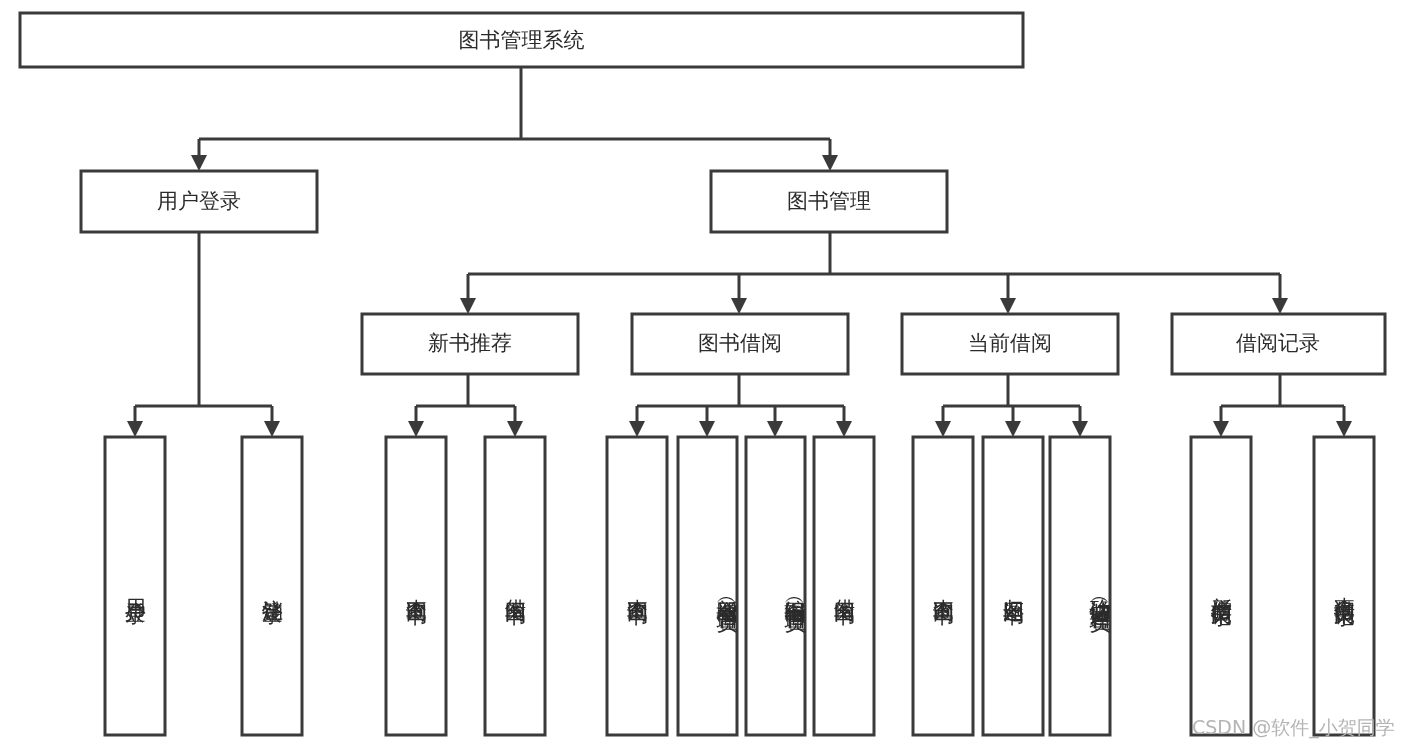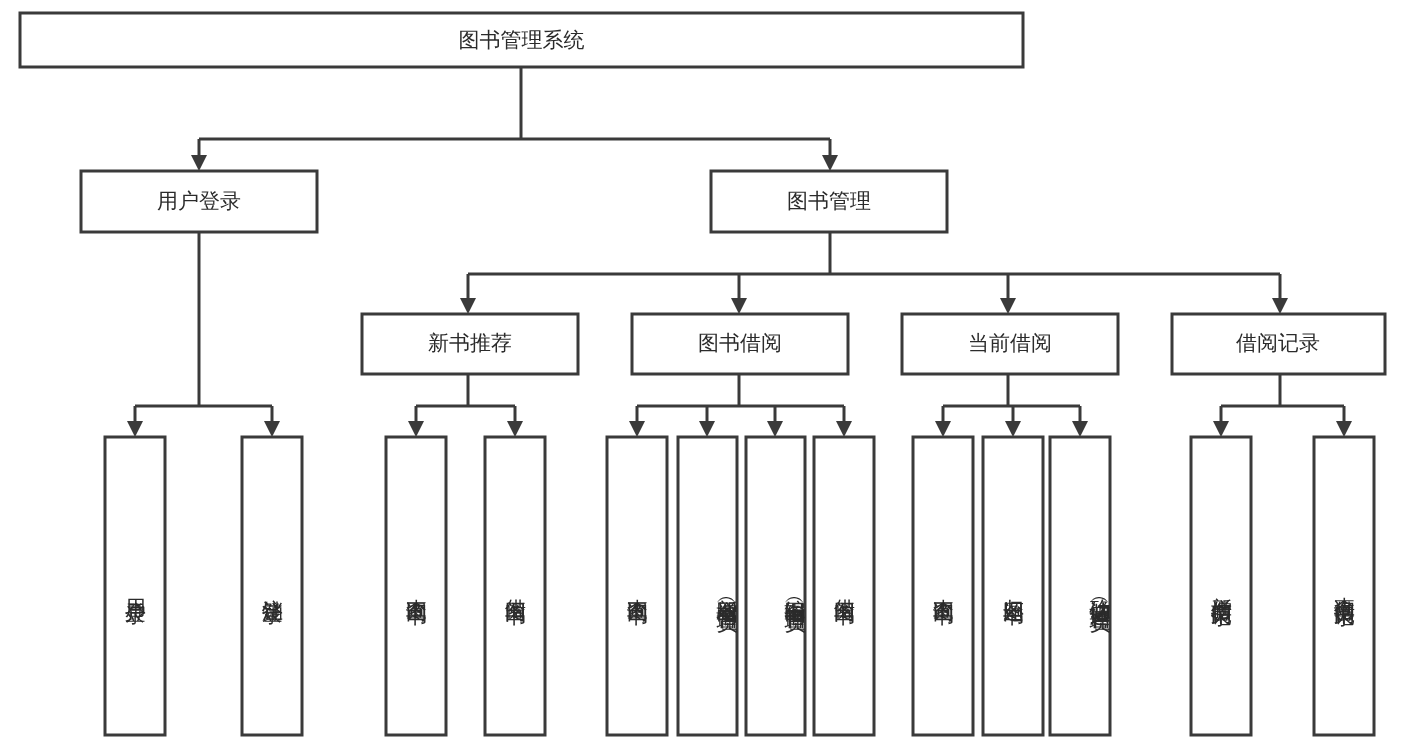--- a/index.html
+++ b/index.html
@@ -210,14 +210,15 @@
   <div class="node-label-v" style="left:607px; top:437px; width:60px; height:298px;">查询图书</div>
   <div class="node-label-v" style="left:678px; top:437px; width:59px; height:298px; align-items:flex-start; padding-top:10px; box-sizing:border-box;">新增图书（管理员）</div>
   <div class="node-label-v" style="left:746px; top:437px; width:59px; height:298px; align-items:flex-start; padding-top:10px; box-sizing:border-box;">编辑图书（管理员）</div>
   <div class="node-label-v" style="left:814px; top:437px; width:60px; height:298px;">借阅图书</div>
   <div class="node-label-v" style="left:913px; top:437px; width:60px; height:298px;">查询图书</div>
   <div class="node-label-v" style="left:983px; top:437px; width:60px; height:298px;">归还图书</div>
   <div class="node-label-v" style="left:1050px; top:437px; width:60px; height:298px; align-items:flex-start; padding-top:10px; box-sizing:border-box;">确认归还（管理员）</div>
   <div class="node-label-v" style="left:1191px; top:437px; width:60px; height:298px;">新增借阅记录</div>
   <div class="node-label-v" style="left:1314px; top:437px; width:60px; height:298px;">查询借阅记录</div>
 
+  <div class="watermark" style="left:1192px; top:715px;">CSDN @软件_小贺同学</div>
 
 </div>
 
 </body></html>

